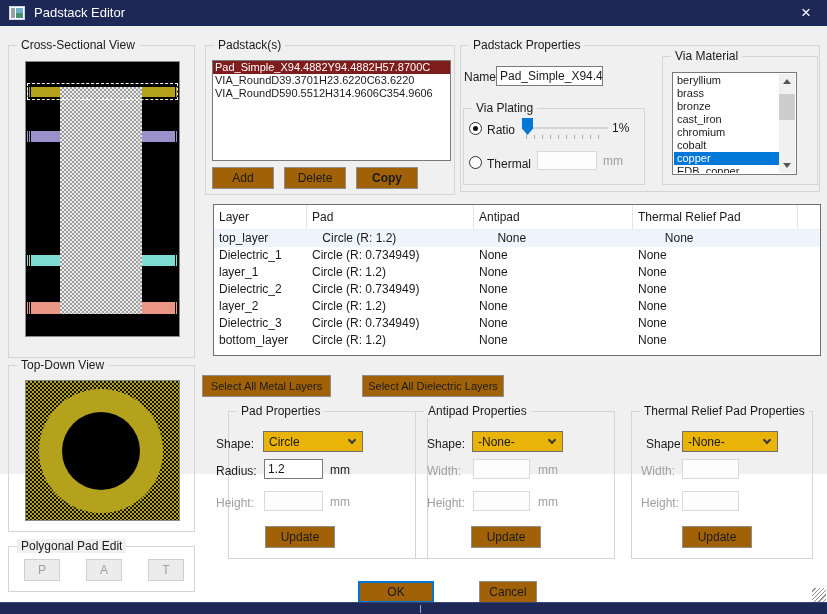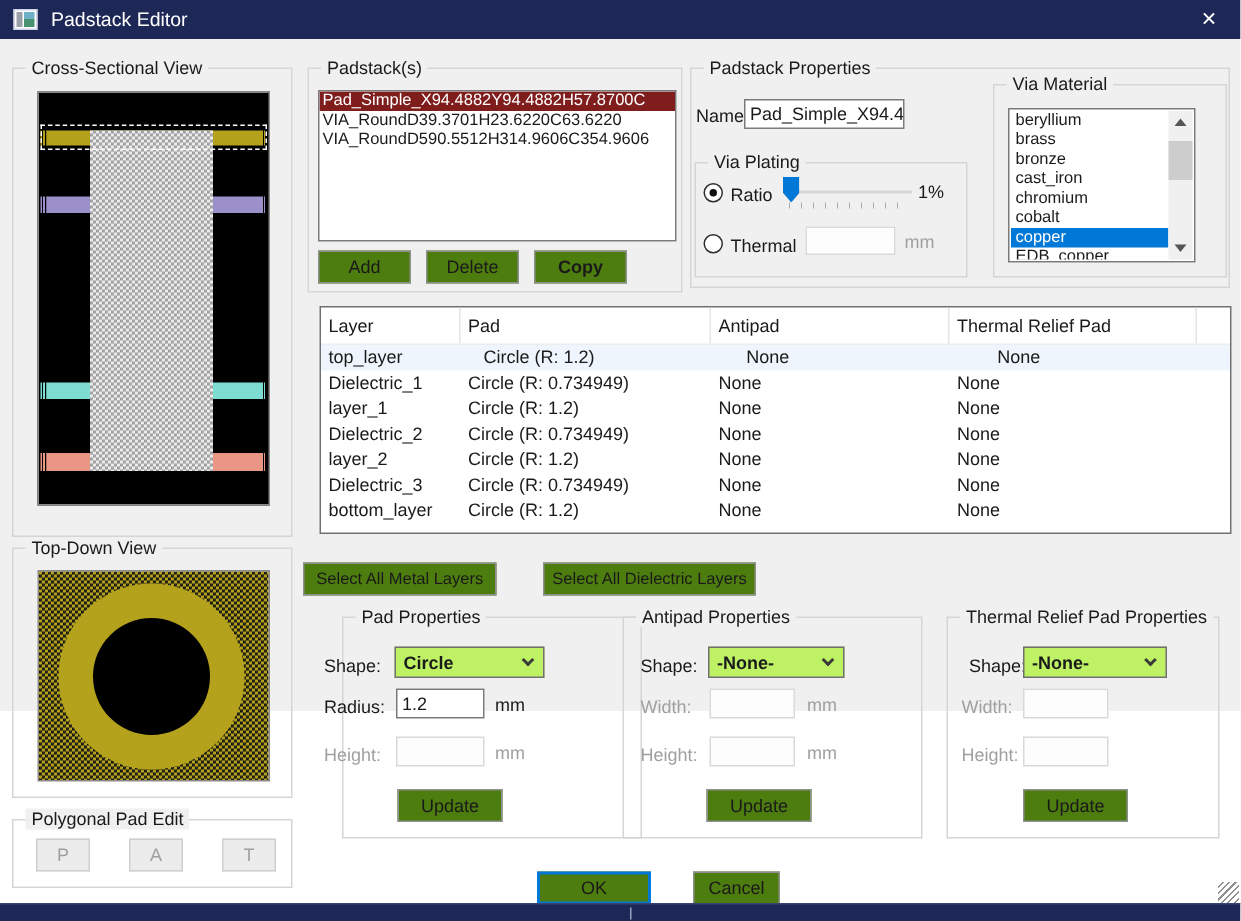--- a/index.html
+++ b/index.html
@@ -13,29 +13,29 @@
   .appicon .ai-l { position:absolute; left:1px; top:1px; width:4px; height:10px; background:#9aa0a8; }
   .appicon .ai-r { position:absolute; left:6px; top:1px; width:7px; height:10px; background:linear-gradient(#6fb0c9 0 50%, #49926f 50% 100%); }
   .title { position:absolute; left:34px; top:5px; color:#fff; font-size:13px; }
   .close { position:absolute; right:0; top:0; width:42px; height:26px; color:#fff; font-size:17px; line-height:25px; text-align:center; cursor:default; }
 
   
   .grp { position:absolute; border:1px solid #d5d5d5; }
   .glabel { position:absolute; top:-8px; left:8px; background:#f0f0f0; padding:0 4px; font-size:12px; white-space:nowrap; }
 
   
-  .btn { position:absolute; background:#4d7c0f; border:1px solid #8f8f8f; font-size:12px; text-align:center; line-height:20px; overflow:hidden; white-space:nowrap; }
+  .btn { position:absolute; background:#a16207; border:1px solid #8f8f8f; font-size:12px; text-align:center; line-height:20px; overflow:hidden; white-space:nowrap; }
   .btn.small { font-size:11px; }
   .btn.def { border:2px solid #0078d7; line-height:18px; }
   .btn.dis { border-color:#cfcfcf; color:#a0a0a0; background:#ececec; }
   .tbox { position:absolute; background:#fff; border:1px solid #7a7a7a; font-size:12px; padding:2px 3px; font-family:"Liberation Sans",sans-serif; white-space:nowrap; overflow:hidden; }
   .tbox.dis { border-color:#d9d9d9; background:#fdfdfd; }
   .lbl { position:absolute; font-size:12px; white-space:nowrap; }
   .lbl.dim { color:#a0a0a0; }
-  .combo { position:absolute; background:#bef264; border:1px solid #707070; font-size:12px; padding:3px 18px 2px 5px; white-space:nowrap; overflow:hidden;font-weight:bold; }
+  .combo { position:absolute; background:#eab308; border:1px solid #707070; font-size:12px; padding:3px 18px 2px 5px; white-space:nowrap; overflow:hidden; }
   .chev { position:absolute; right:7px; top:5px; width:6px; height:6px; border-right:2px solid #3a3a3a; border-bottom:2px solid #3a3a3a; transform:rotate(45deg); }
   .radio { position:absolute; width:13px; height:13px; border:1px solid #2f2f2f; border-radius:50%; background:#fff; }
   .radio.on::after { content:''; position:absolute; left:3px; top:3px; width:5px; height:5px; border-radius:50%; background:#101010; }
 
   
   .cs-canvas { position:absolute; left:25px; top:61px; width:155px; height:276px; background:#000; border:1px solid #8a8a8a; }
   .xband { position:absolute; left:1px; right:1px; }
   .cs-column { position:absolute; left:34px; width:82px; top:25px; height:227px;
     background-image:
       linear-gradient(45deg,#9c9c9c 25%,transparent 25%,transparent 75%,#9c9c9c 75%),
@@ -286,20 +286,20 @@
     <span>-None-</span>
     <i class="chev"></i>
   </div>
   <span class="lbl dim" style="left:641px;top:464px;">Width:</span>
   <div class="tbox dis" style="left:682px;top:459px;width:57px;height:20px;"></div>
   <span class="lbl dim" style="left:641px;top:496px;">Height:</span>
   <div class="tbox dis" style="left:682px;top:491px;width:57px;height:20px;"></div>
   <div class="btn" style="left:682px;top:526px;width:70px;height:22px;">Update</div>
 
   <div class="btn def" style="left:358px;top:581px;width:76px;height:22px;">OK</div>
-  <div class="btn" style="left:462px;top:581px;width:58px;height:22px;">Cancel</div>
+  <div class="btn" style="left:479px;top:581px;width:58px;height:22px;">Cancel</div>
 
   <div class="strip" style="background: rgb(30, 40, 87);">
     <i class="strip-div"></i>
   </div>
   <div class="grip"></div>
 
 </div>
 
 </body></html>

